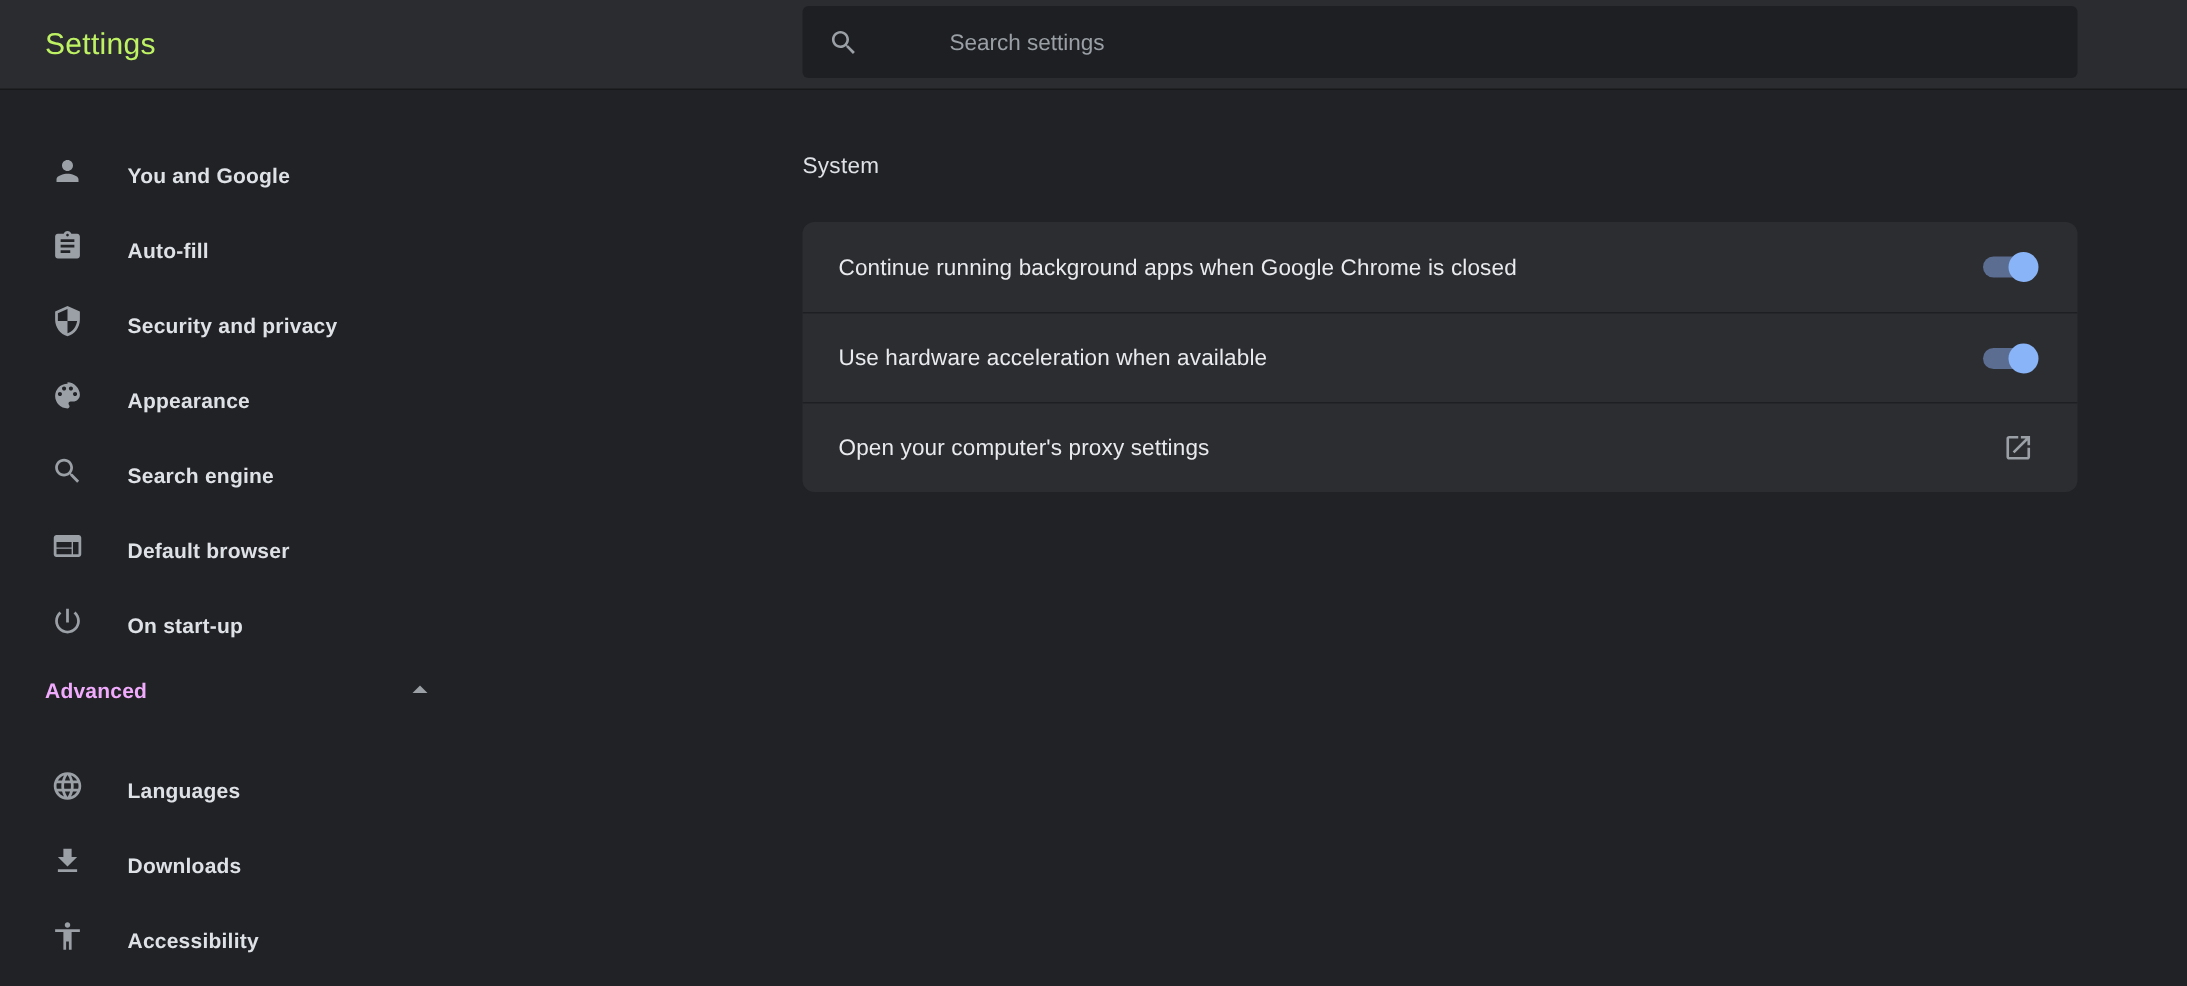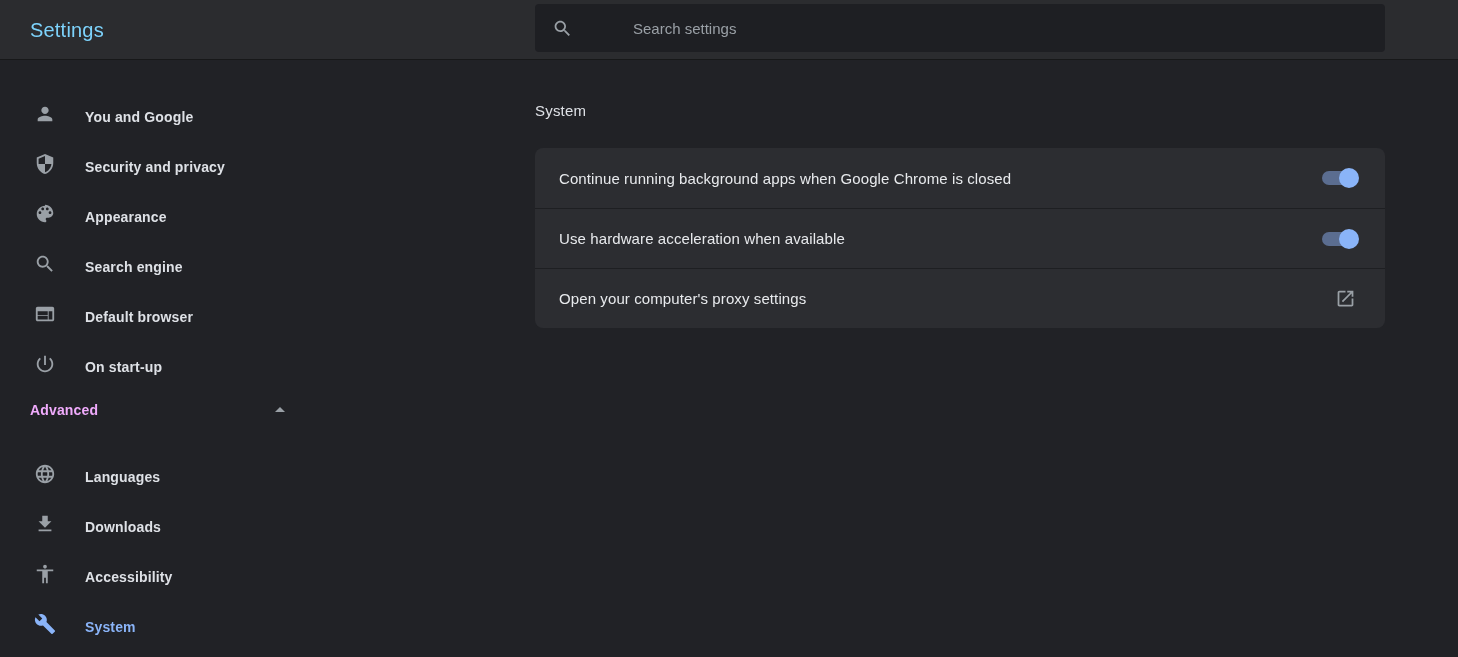--- a/index.html
+++ b/index.html
@@ -15,21 +15,21 @@
   .header {
     position: absolute; left: 0; top: 0;
     width: 1458px; height: 60px;
     background: #2b2c2f;
     border-bottom: 1px solid rgba(0,0,0,0.45);
     z-index: 5;
   }
   .page-title {
     position: absolute; left: 30px; top: 0; height: 60px;
     display: flex; align-items: center;
-    font-size: 20px; color: #7dd3fc; font-weight: 400;
+    font-size: 20px; color: #bef264; font-weight: 400;
     letter-spacing: 0.2px;
   }
   .search-field {
     position: absolute; left: 535px; top: 4px;
     width: 850px; height: 48px;
     background: #1e1f23;
     border-radius: 4px;
     display: flex; align-items: center; gap: 44px;
   }
   .search-field .icon {
@@ -164,20 +164,28 @@
 
   <div class="side-item">
     <span class="icon">
       <svg viewBox="0 0 24 24" fill="currentColor">
           <path d="M12 12c2.21 0 4-1.79 4-4s-1.79-4-4-4-4 1.79-4 4 1.79 4 4 4zm0 2c-2.67 0-8 1.34-8 4v2h16v-2c0-2.66-5.33-4-8-4z"></path>
         </svg>
     </span>
     <span class="label">You and Google</span>
   </div>
 
+  <div class="side-item">
+    <span class="icon">
+      <svg viewBox="0 0 24 24" fill="currentColor">
+          <path d="M19 3h-4.18C14.4 1.84 13.3 1 12 1c-1.3 0-2.4.84-2.82 2H5c-1.1 0-2 .9-2 2v14c0 1.1.9 2 2 2h14c1.1 0 2-.9 2-2V5c0-1.1-.9-2-2-2zm-7 0c.55 0 1 .45 1 1s-.45 1-1 1-1-.45-1-1 .45-1 1-1zm2 14H7v-2h7v2zm3-4H7v-2h10v2zm0-4H7V7h10v2z"></path>
+        </svg>
+    </span>
+    <span class="label">Auto-fill</span>
+  </div>
 
   <div class="side-item">
     <span class="icon">
       <svg viewBox="0 0 24 24" fill="currentColor">
           <path d="M12 1L3 5v6c0 5.55 3.84 10.74 9 12 5.16-1.26 9-6.45 9-12V5l-9-4zm0 10.99h7c-.53 4.12-3.28 7.79-7 8.94V12H5V6.3l7-3.11v8.8z"></path>
         </svg>
     </span>
     <span class="label">Security and privacy</span>
   </div>
 

